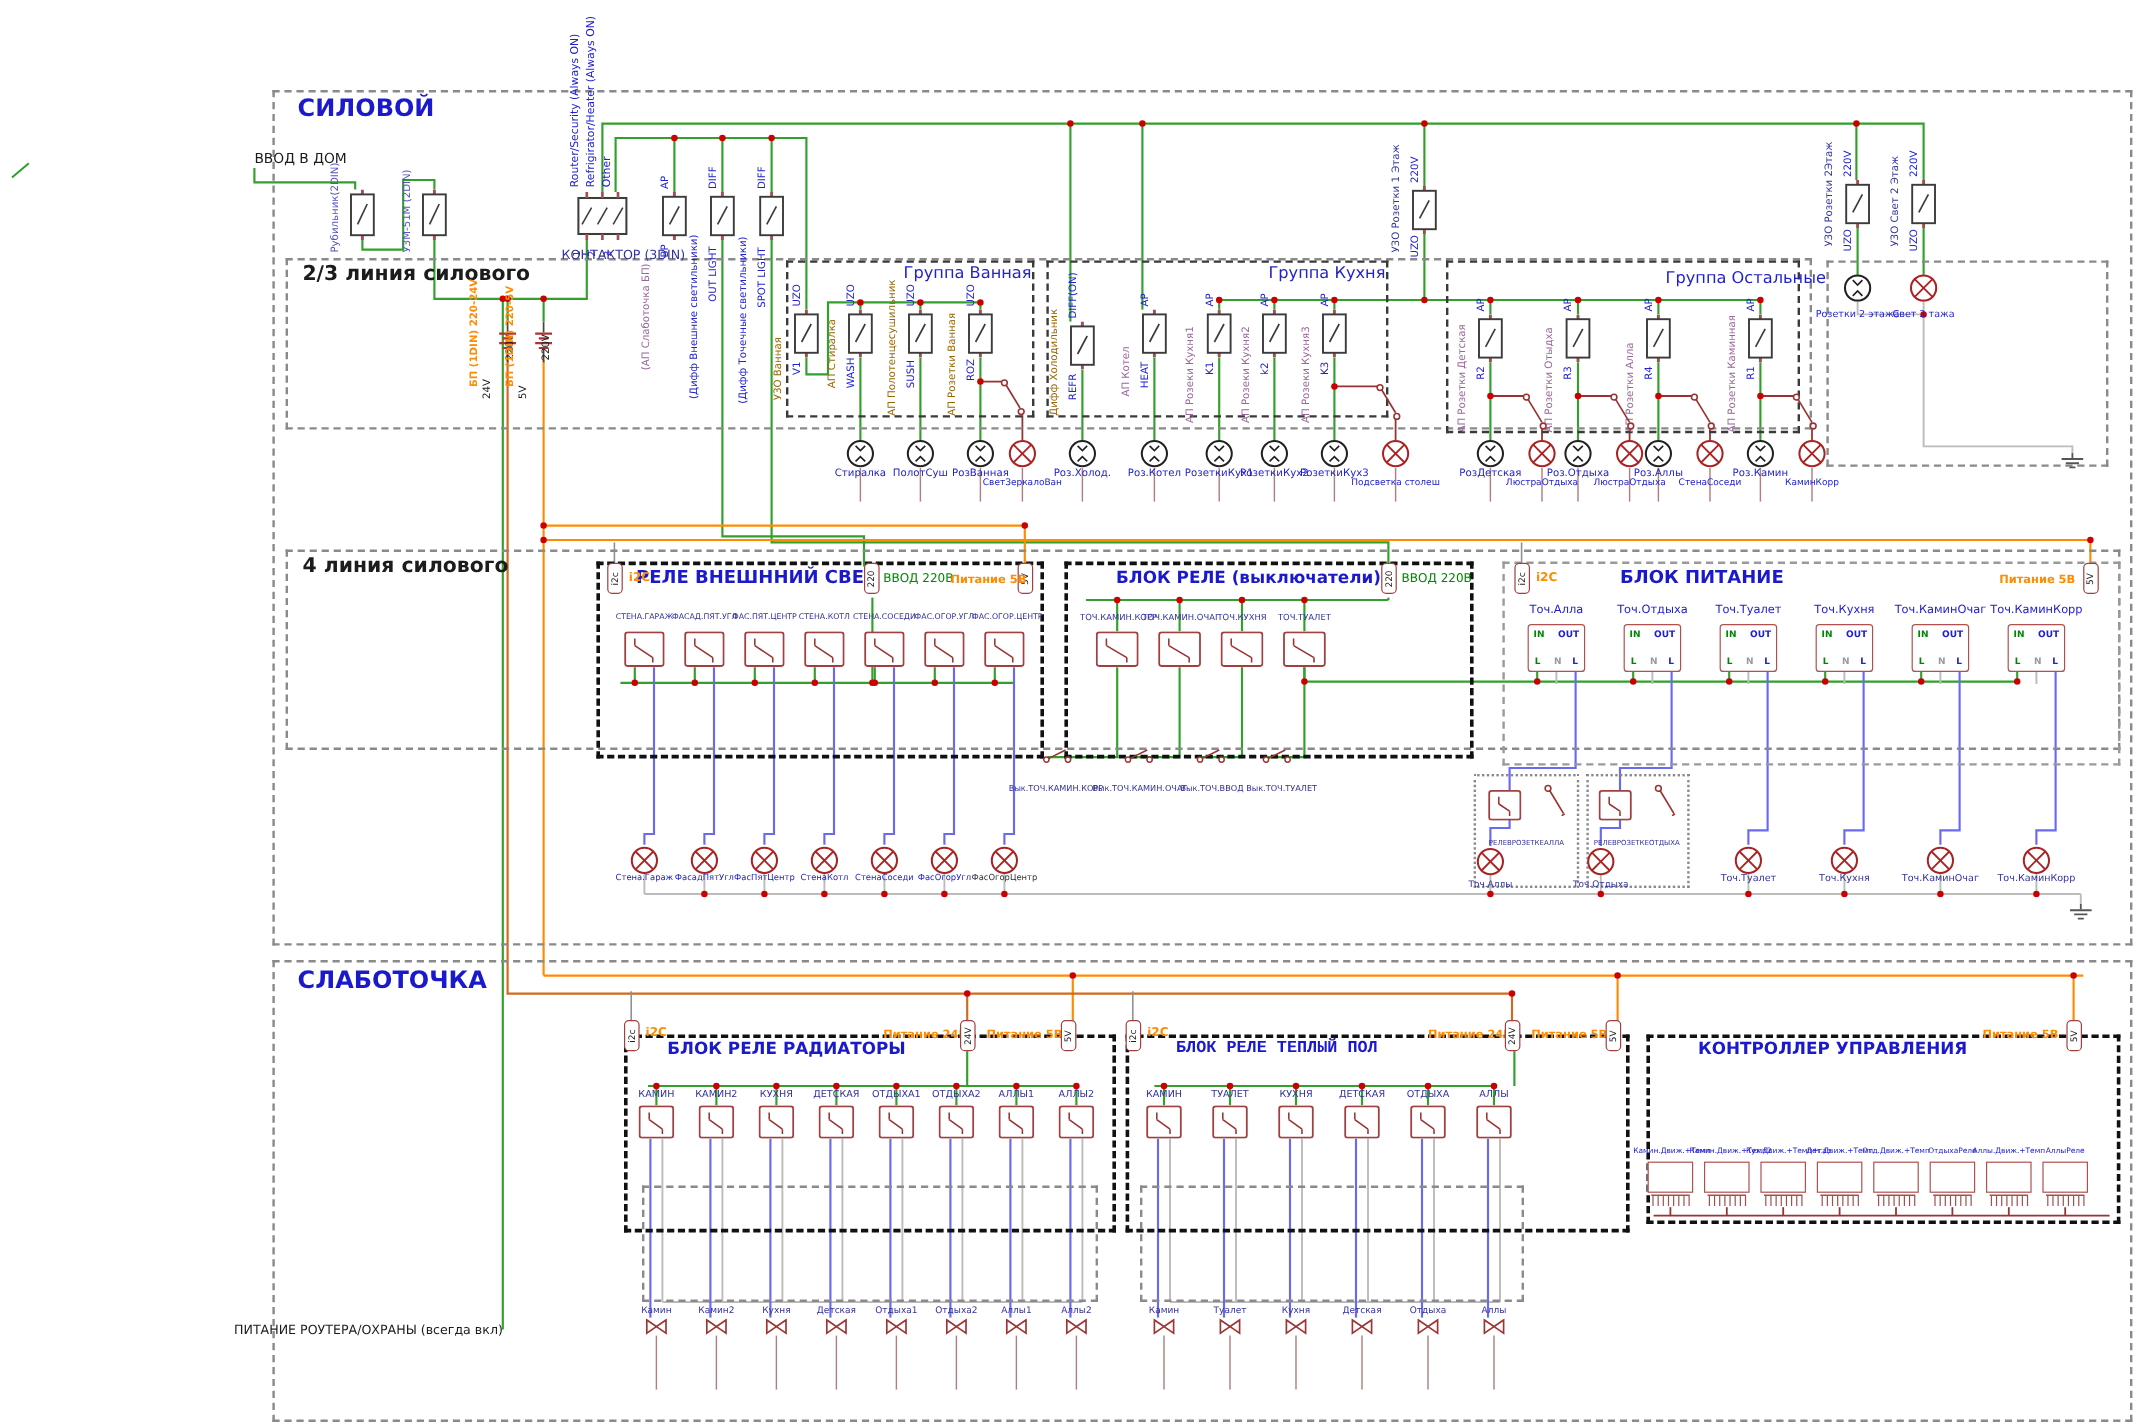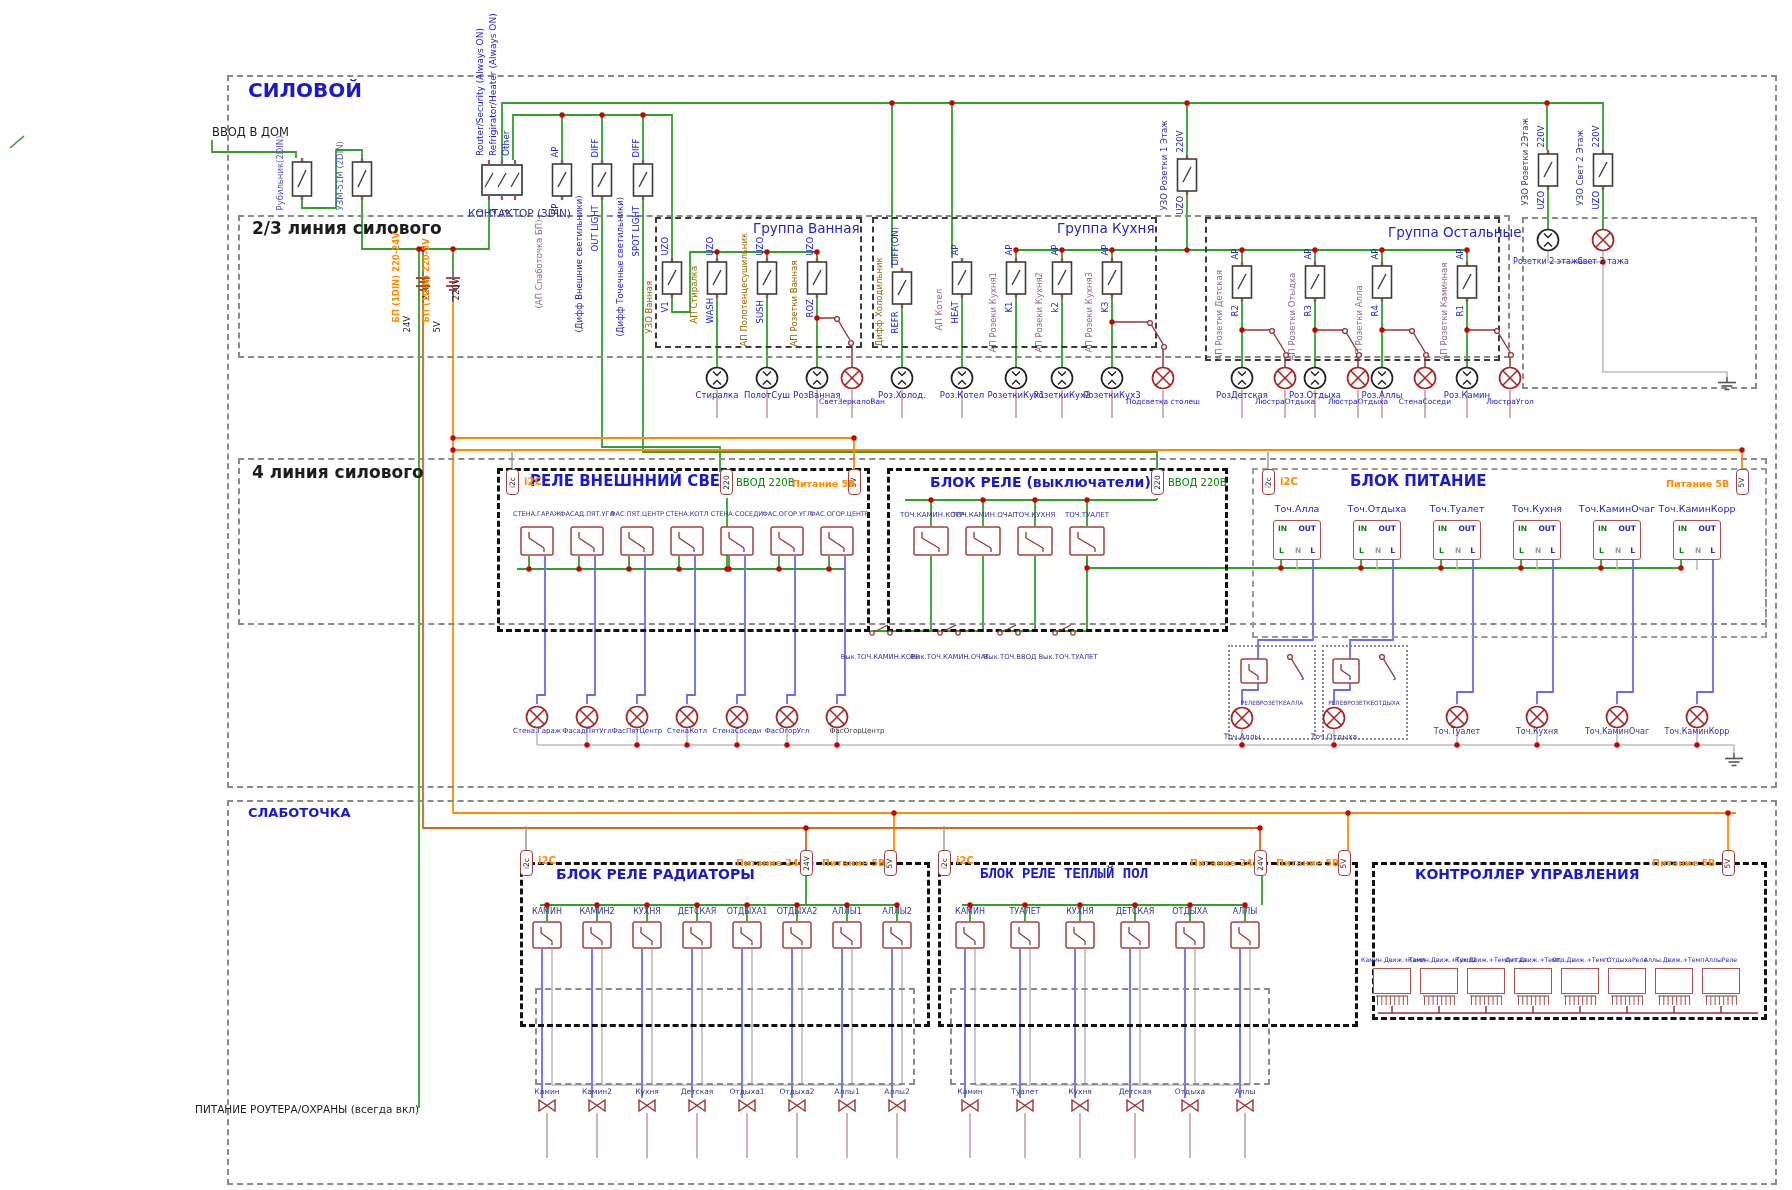--- a/index.html
+++ b/index.html
@@ -15,21 +15,21 @@
   .txt{position:absolute;white-space:nowrap;line-height:1.05;}
   .ctr{text-align:center;}
   .vtxt{position:absolute;white-space:nowrap;line-height:1;transform-origin:0 100%;transform:rotate(-90deg);}
   .title-big{font-size:20px;font-weight:bold;color:#1a1acc;}
   .title-med{font-size:17px;font-weight:bold;color:#1c1c1c;}
   .title-grp{font-size:13.5px;color:#2222cc;}
   .title-blk{font-size:15px;font-weight:bold;color:#1a1acc;}
   .c-blue{color:#2222cc;} .c-purple{color:#996699;} .c-brown{color:#996600;}
   .c-navy{color:#333399;} .c-orange{color:#ff8c00;font-weight:bold;}
   .c-green{color:#008800;font-weight:normal;} .c-black{color:#1c1c1c;} .c-viol{color:#5555bb;}
-  .c-dark{color:#333;margin-left:20px;}
+  .c-dark{color:#333;}
   .term{position:absolute;width:13px;height:26px;border:1.4px solid #a04040;border-radius:4px;
         background:#fff;display:flex;align-items:center;justify-content:center;box-sizing:border-box;}
   .term span{transform:rotate(-90deg);font-size:7.5px;color:#222;white-space:nowrap;}
   .dimmer{position:absolute;width:48px;height:40px;border:1.4px solid #b05050;border-radius:3px;
           background:#fff;box-sizing:border-box;}
   .dimmer span{position:absolute;font-size:7.5px;font-weight:bold;line-height:1;}
   .module{position:absolute;border:1.4px solid #b05050;background:#fff;box-sizing:border-box;}
   svg.wires{position:absolute;left:0;top:0;}
   .wg{stroke:#33a02c;stroke-width:1.8;fill:none;}
   .wo{stroke:#ff8c00;stroke-width:1.8;fill:none;}
@@ -352,21 +352,21 @@
       <circle cx="1697" cy="745" r="2.7" fill="#cc0000"></circle>
     </svg>
 <div class="box sec" style="left: 227px; top: 75px; width: 1550px; height: 713px;"></div>
     <div class="txt title-big" style="left: 248px; top: 80px; font-size: 20px;">СИЛОВОЙ</div>
     <div class="box sec" style="left: 238px; top: 215px; width: 1272px; height: 143px;"></div>
     <div class="txt title-med" style="left: 252px; top: 220px; font-size: 17px;">2/3 линия силового</div>
     <div class="box sec" style="left: 1522px; top: 217px; width: 235px; height: 172px;"></div>
     <div class="box sec" style="left: 238px; top: 458px; width: 1529px; height: 167px;"></div>
     <div class="txt title-med" style="left: 252px; top: 464px; font-size: 17px;">4 линия силового</div>
     <div class="box sec" style="left: 227px; top: 800px; width: 1550px; height: 385px;"></div>
-    <div class="txt title-big" style="left: 248px; top: 806px; font-size: 13px;">СЛАБОТОЧКА</div>
+    <div class="txt title-big" style="left: 248px; top: 806px; font-size: 20px;">СЛАБОТОЧКА</div>
     <div class="box grp" style="left: 655px; top: 217px; width: 207px; height: 131px;"></div>
     <div class="txt title-grp" style="left: 753px; top: 221px; font-size: 13.5px;">Группа Ванная</div>
     <div class="box grp" style="left: 872px; top: 217px; width: 285px; height: 131px;"></div>
     <div class="txt title-grp" style="left: 1057px; top: 221px; font-size: 13.5px;">Группа Кухня</div>
     <div class="box grp" style="left: 1205px; top: 217px; width: 295px; height: 144px;"></div>
     <div class="txt title-grp" style="left: 1388px; top: 225px; font-size: 13.5px;">Группа Остальные</div>
     <div class="box blk" style="left: 497px; top: 468px; width: 373px; height: 164px;"></div>
     <div class="txt title-blk" style="left: 530px; top: 474px; font-size: 15px;">РЕЛЕ ВНЕШННИЙ СВЕТ</div>
     <div class="box blk" style="left: 887px; top: 468px; width: 341px; height: 164px;"></div>
     <div class="txt title-blk" style="left: 930px; top: 475px; font-size: 14px;">БЛОК РЕЛЕ (выключатели)</div>
@@ -712,21 +712,21 @@
       <circle cx="13" cy="13" r="10.5" fill="#fff" stroke="#222" stroke-width="1.7"></circle>
   <path d="M9,6.5 L13,10.5 L17,6.5" fill="none" stroke="#222" stroke-width="1.4"></path>
   <path d="M9,19.5 L13,15.5 L17,19.5" fill="none" stroke="#222" stroke-width="1.4"></path>
     </svg>
     <div class="txt c-blue ctr" style="left: 1421px; top: 391px; font-size: 8.5px; width: 92px;">Роз.Камин</div>
     <svg width="26" height="26" class="abs" style="left: 1497px; top: 365px;">
       <circle cx="13" cy="13" r="10.5" fill="#fff" stroke="#aa2222" stroke-width="1.7"></circle>
   <line x1="5.8" y1="5.8" x2="20.2" y2="20.2" stroke="#aa2222" stroke-width="1.5"></line>
   <line x1="20.2" y1="5.8" x2="5.8" y2="20.2" stroke="#aa2222" stroke-width="1.5"></line>
     </svg>
-    <div class="txt c-blue ctr" style="left: 1464px; top: 398px; font-size: 7.5px; width: 92px;">ЛюстраУгол</div>
+    <div class="txt c-blue ctr" style="left: 1464px; top: 398px; font-size: 7.5px; width: 92px;">КаминКорр</div>
     <svg width="22" height="33" class="abs" style="left: 833px; top: 314px;">
       <circle cx="4" cy="5" r="2.4" fill="#fff" stroke="#993333" stroke-width="1.3"></circle>
   <line x1="5.5" y1="7" x2="17" y2="26" stroke="#993333" stroke-width="1.4"></line>
   <circle cx="18" cy="29" r="2.4" fill="#fff" stroke="#993333" stroke-width="1.3"></circle>
     </svg>
     <svg width="22" height="33" class="abs" style="left: 1146px; top: 318px;">
       <circle cx="4" cy="5" r="2.4" fill="#fff" stroke="#993333" stroke-width="1.3"></circle>
   <line x1="5.5" y1="7" x2="17" y2="26" stroke="#993333" stroke-width="1.4"></line>
   <circle cx="18" cy="29" r="2.4" fill="#fff" stroke="#993333" stroke-width="1.3"></circle>
     </svg>

